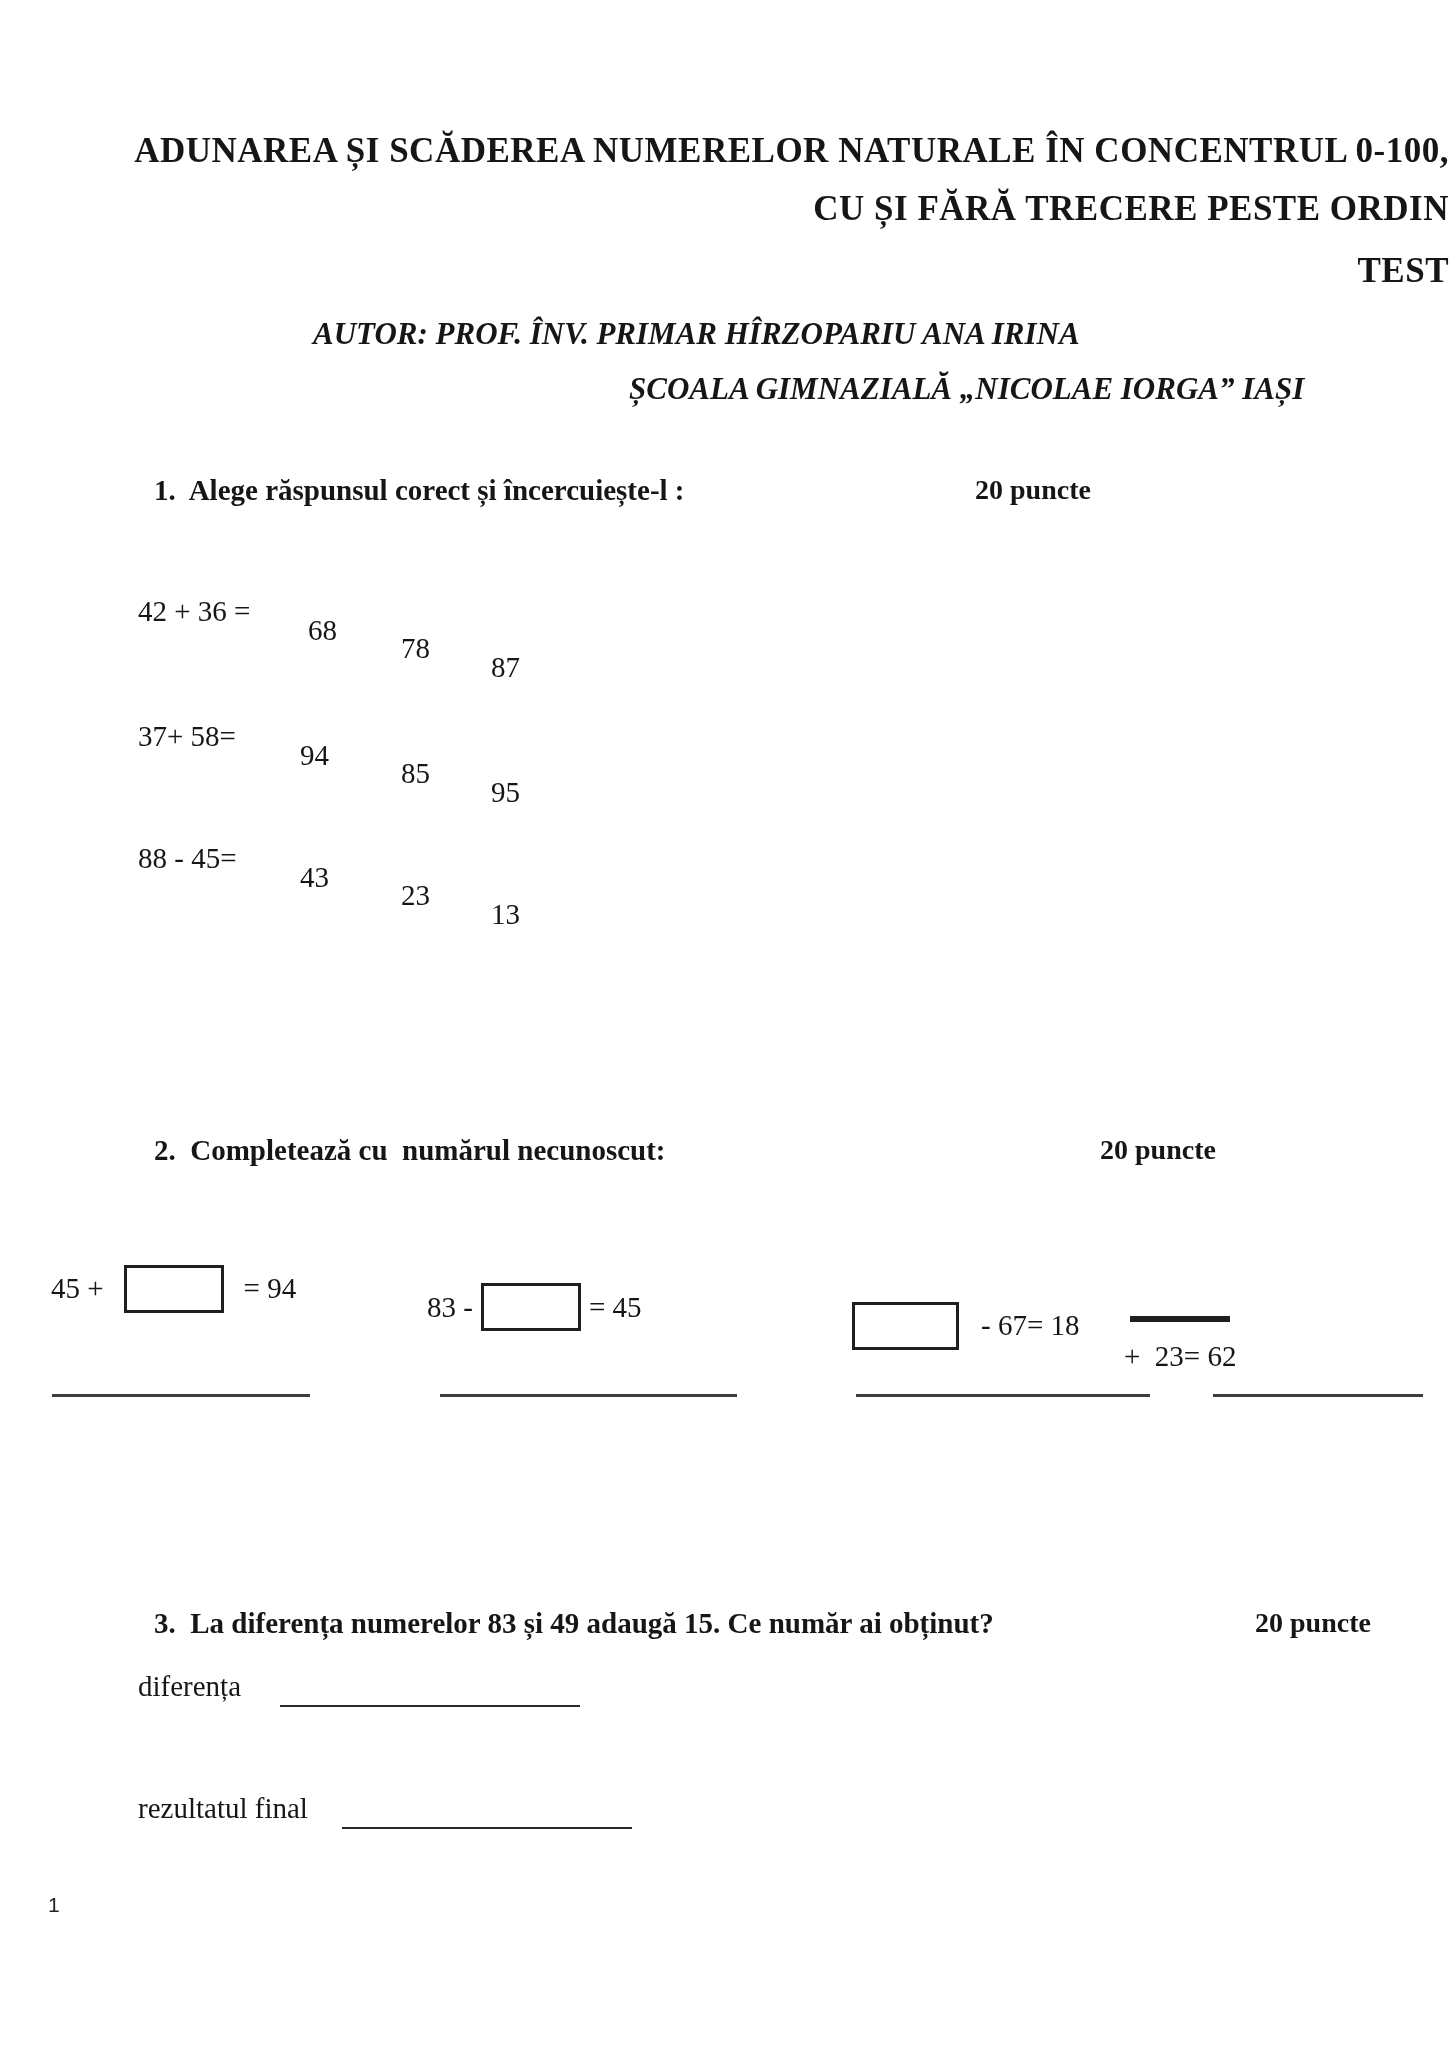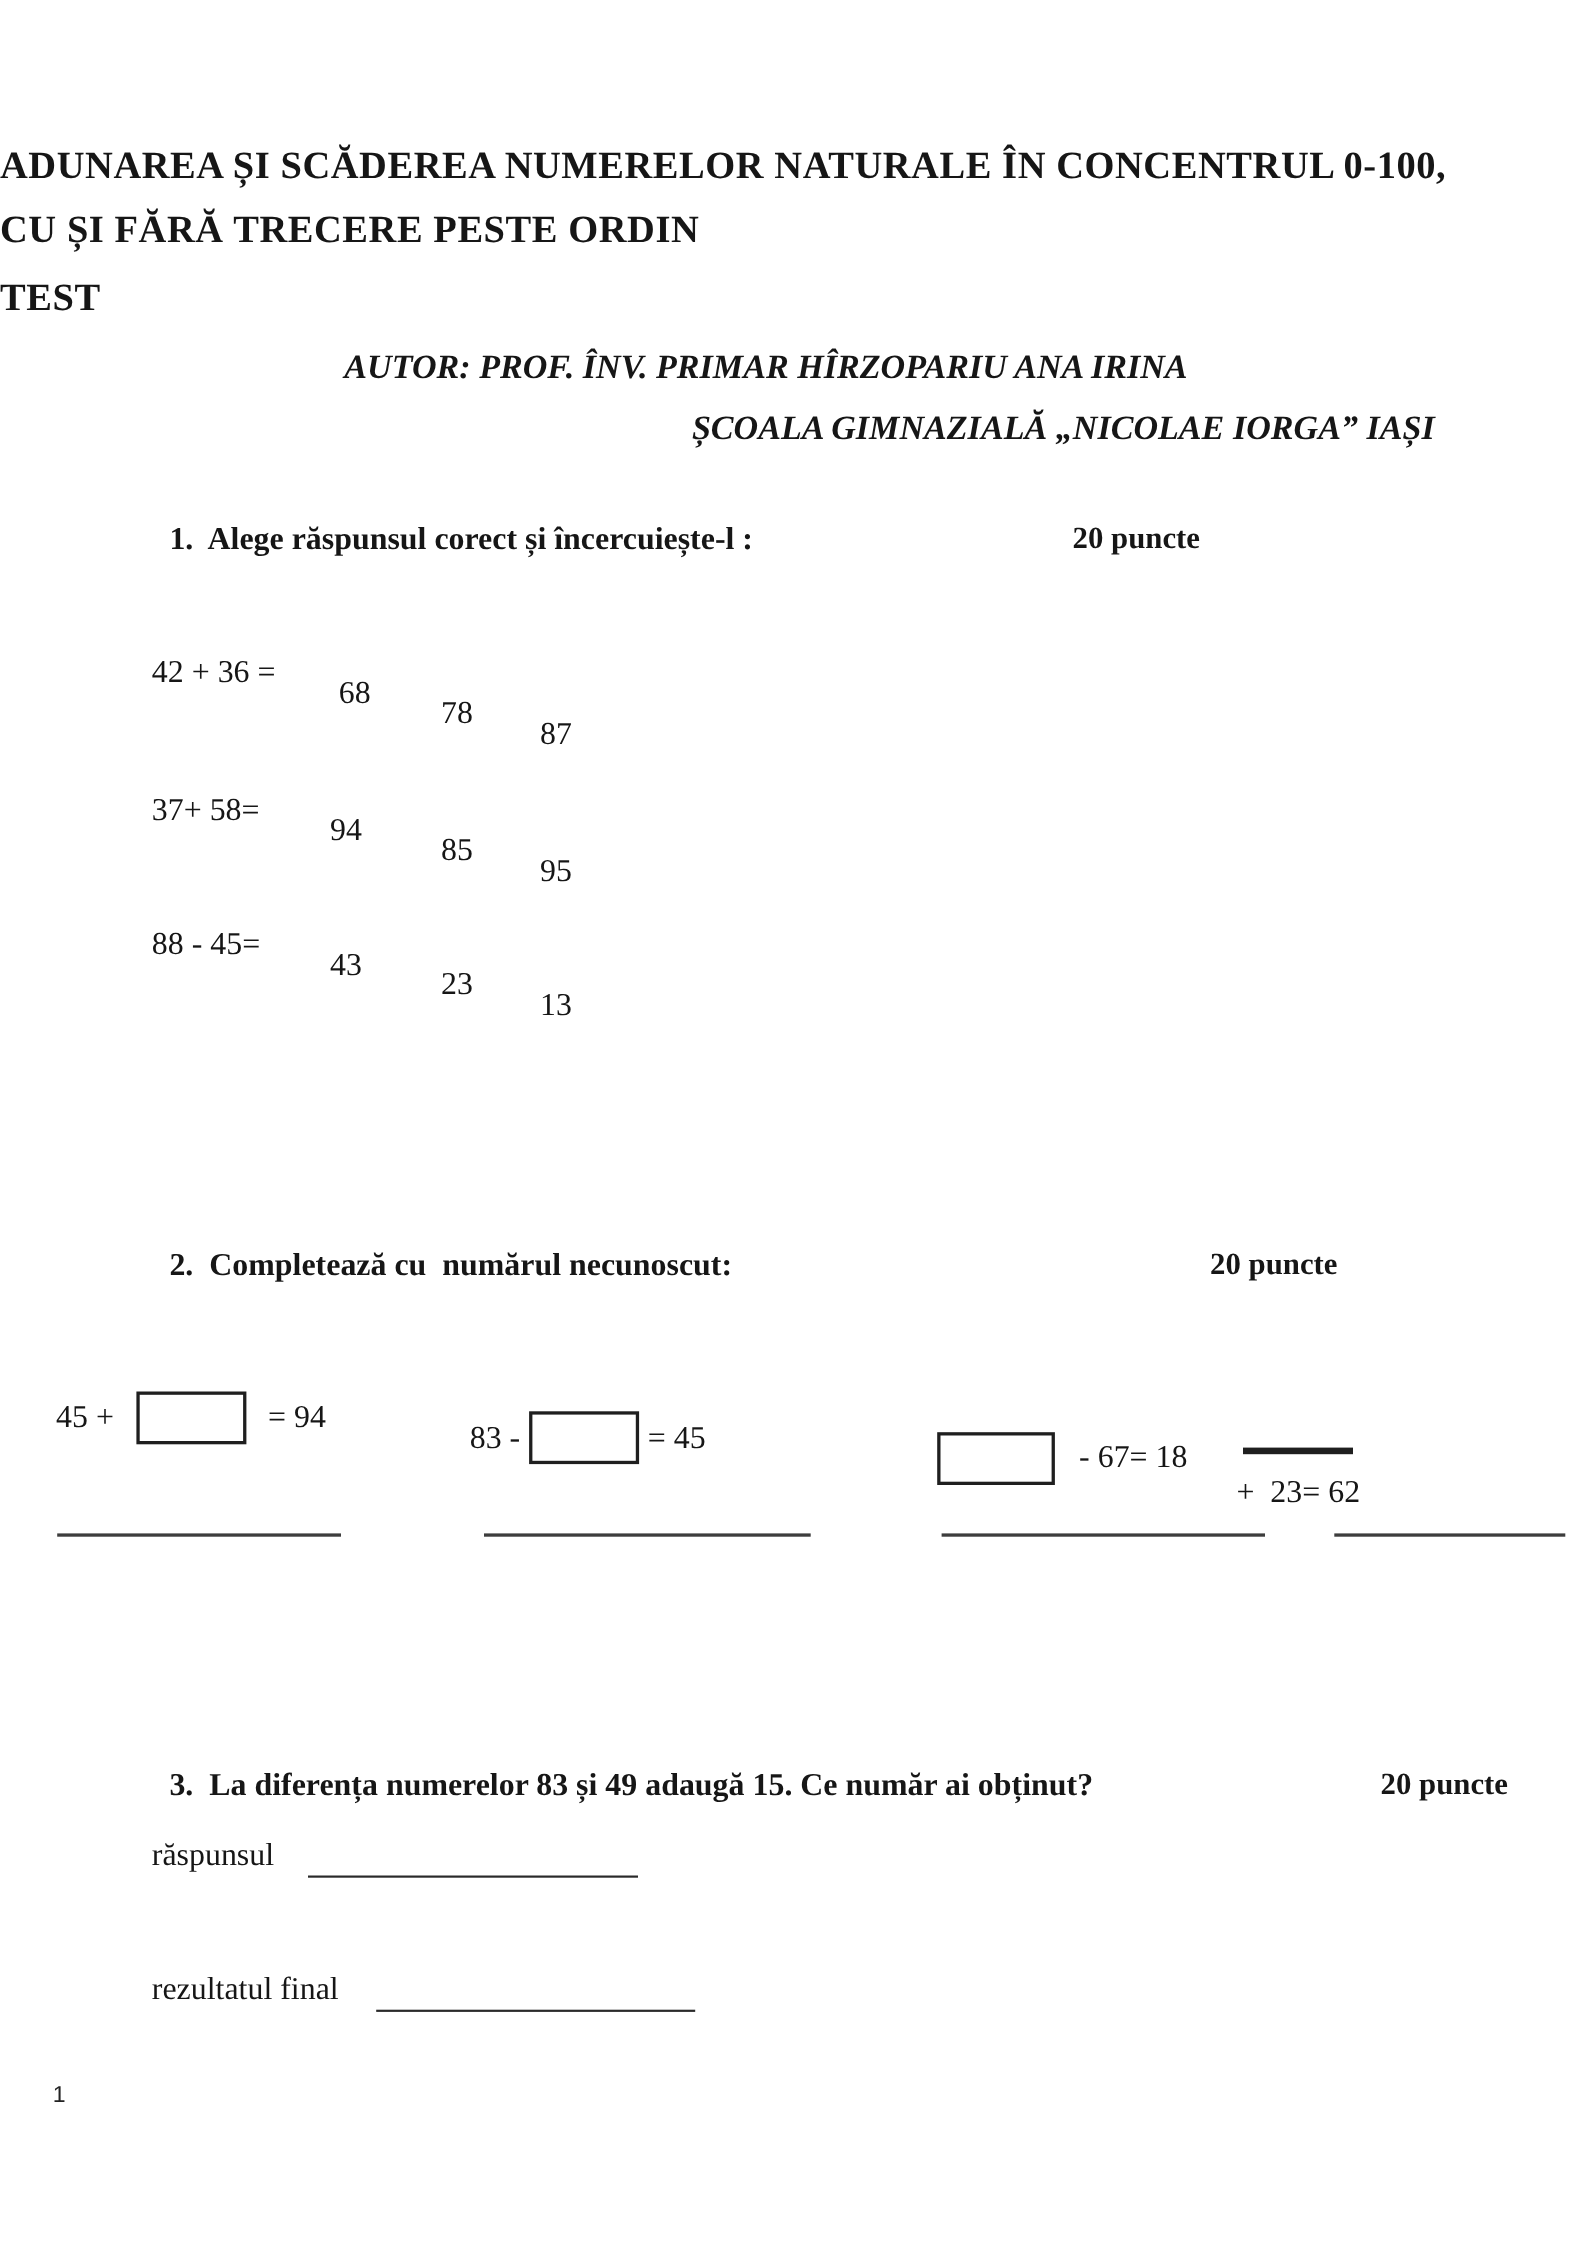--- a/index.html
+++ b/index.html
@@ -10,21 +10,21 @@
   .page {
     position: relative;
     width: 1449px;
     height: 2048px;
     background: #ffffff;
     overflow: hidden;
     font-family: "Liberation Serif", "DejaVu Serif", serif;
     color: #161616;
   }
   .abs { position: absolute; white-space: pre; line-height: 1.15; }
-  .center { left: 0; width: 100%; text-align: left; }
+  .center { left: 0; width: 100%; text-align: right; }
   .title { font-size: 35px; font-weight: bold; letter-spacing: 0.5px; }
   .author { font-size: 31px; font-weight: bold; font-style: italic; }
   .heading { font-size: 29px; font-weight: bold; margin-left: 44px; }
   .points { font-size: 28px; font-weight: bold; }
   .body-text { font-size: 29px; }
   .eq-row { left: 0; width: 100%; height: 36px; padding-left: 44px; }
   .answer-box {
     display: inline-block;
     width: 100px;
     height: 48px;
@@ -100,21 +100,21 @@
   </div>
 
   <div class="write-line" style="left:52px;  top:1394px; width:258px"></div>
   <div class="write-line" style="left:440px; top:1394px; width:297px"></div>
   <div class="write-line" style="left:856px; top:1394px; width:294px"></div>
   <div class="write-line" style="left:1213px; top:1394px; width:210px"></div>
 
   <div class="abs heading" style="left:110px; top:1607px">3.  La diferența numerelor 83 și 49 adaugă 15. Ce număr ai obținut?</div>
   <div class="abs points" style="left:1255px; top:1607px">20 puncte</div>
 
-  <div class="abs body-text" style="left:138px; top:1670px">răspunsul</div>
+  <div class="abs body-text" style="left:138px; top:1670px">diferența</div>
   <div class="answer-underline" style="left:280px; top:1705px; width:300px"></div>
 
   <div class="abs body-text" style="left:138px; top:1792px">rezultatul final</div>
   <div class="answer-underline" style="left:342px; top:1827px; width:290px"></div>
 
   <div class="abs page-number" style="left:48px; top:1893px">1</div>
 
 </div>
 
 </body></html>

